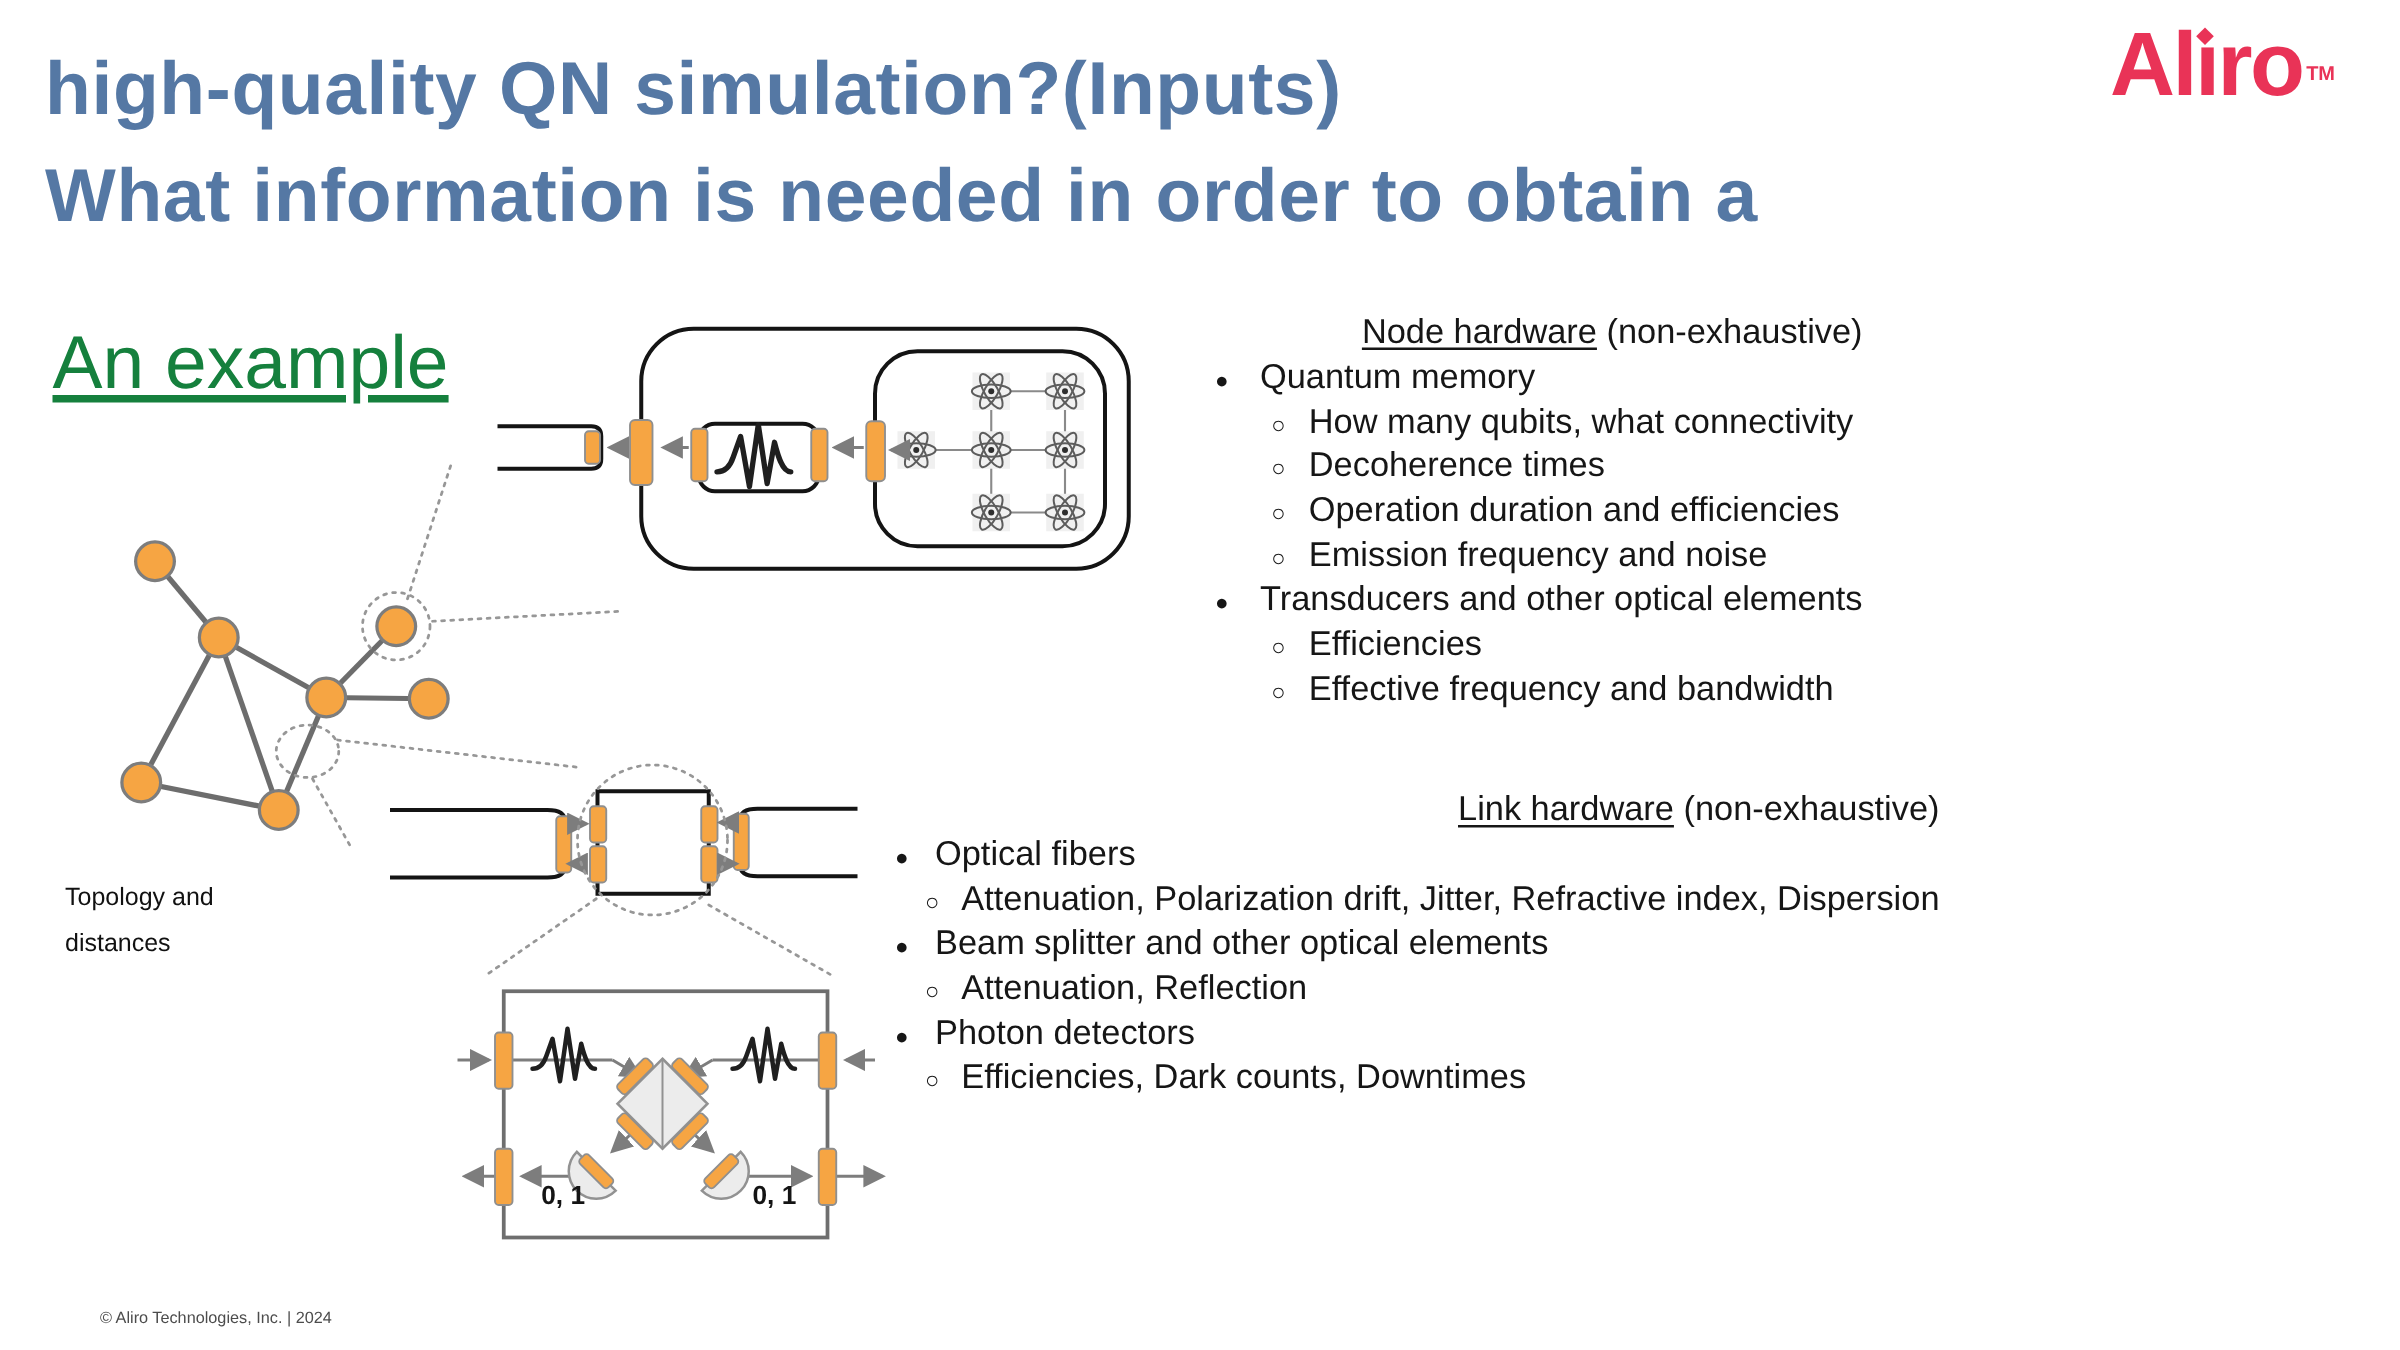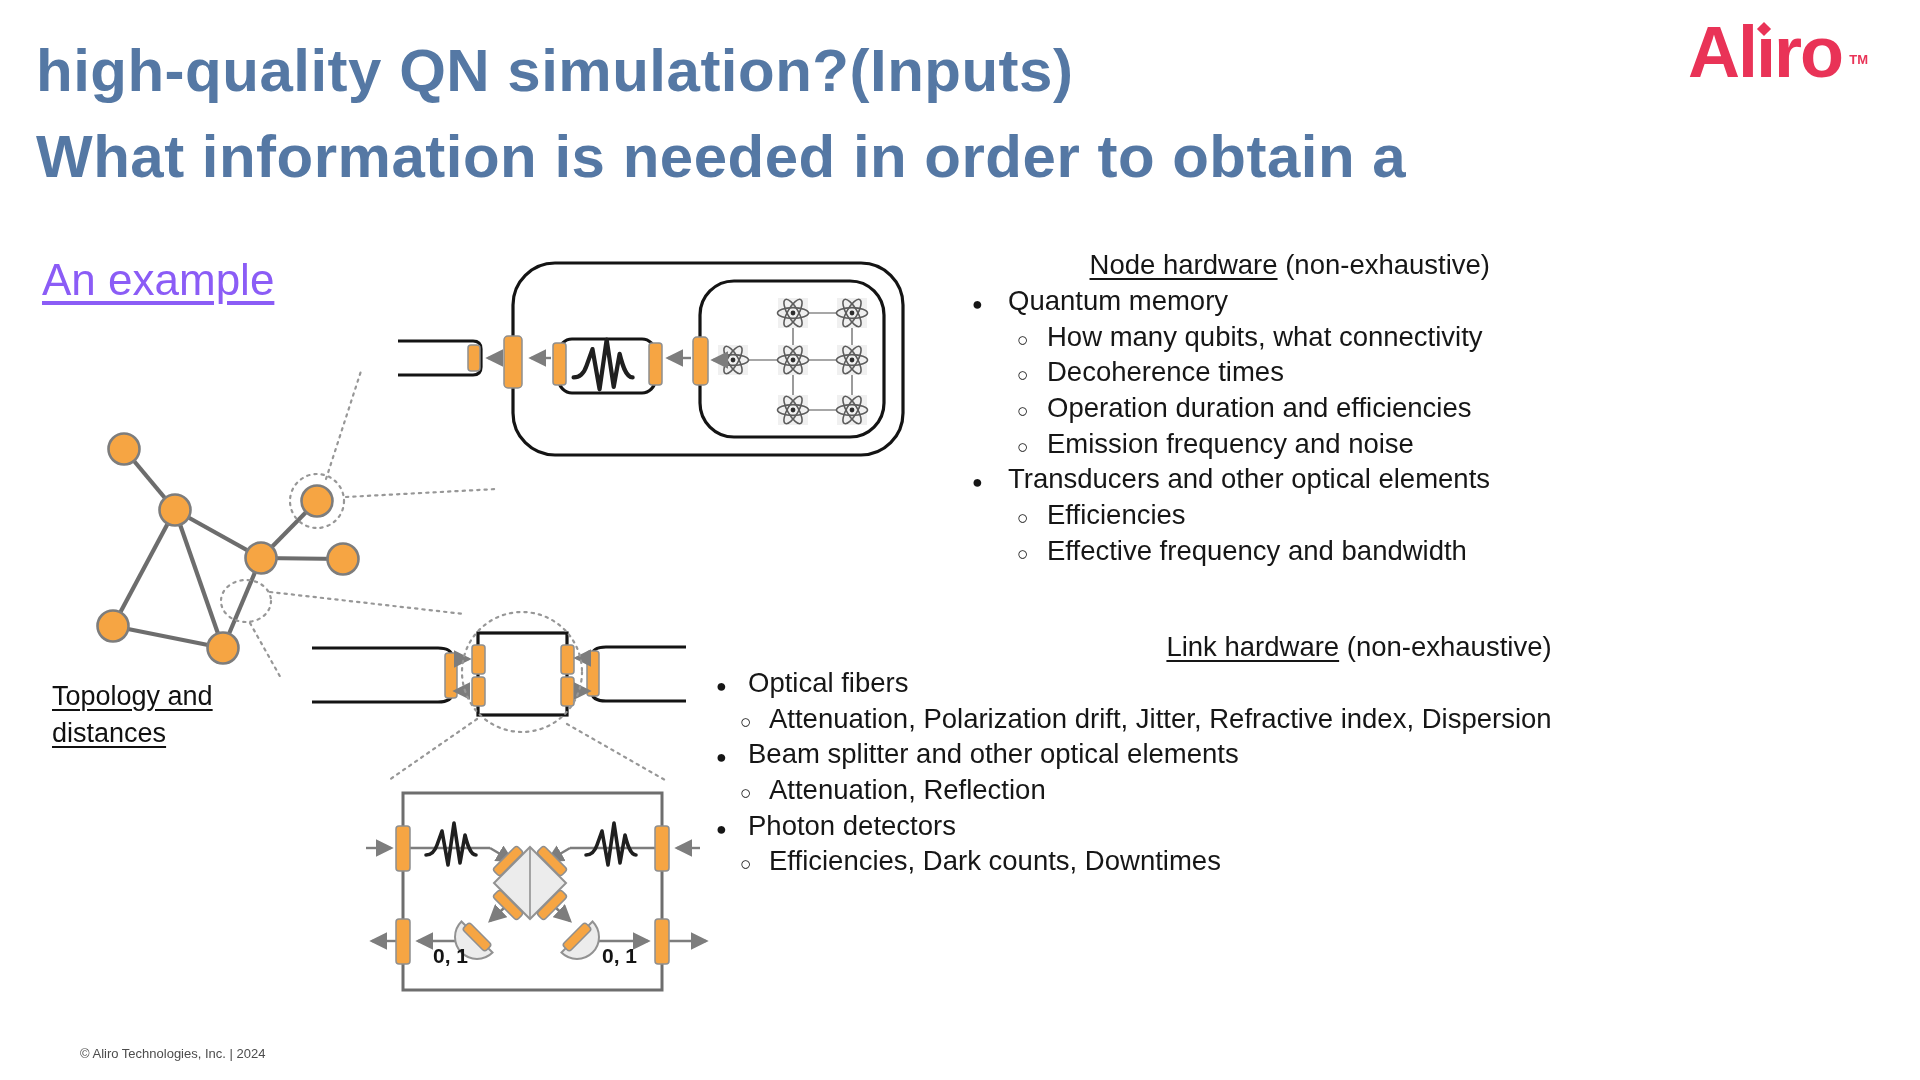--- a/index.html
+++ b/index.html
@@ -12,25 +12,25 @@
   html,body{margin:0;padding:0;background:#fff;}
   .slide{position:relative;width:1920px;height:1080px;background:#fff;overflow:hidden;
          font-family:"Liberation Sans",sans-serif;}
   .title{position:absolute;left:36px;top:28px;width:1560px;font-size:60px;line-height:86px;
          color:var(--title_blue);font-weight:600;letter-spacing:.5px;}
   .brand{position:absolute;left:1688px;top:12px;color:var(--brand_red);
          font-size:72px;font-weight:800;letter-spacing:-2px;line-height:80px;text-align:right;}
   .brand .iwrap{position:relative;display:inline-block;}
   .brand .idot{position:absolute;left:50%;top:12px;width:10px;height:10px;margin-left:-6px;
                background:var(--brand_red);transform:rotate(45deg);}
-  .brand .tm{position:absolute;right:-26px;top:8px;font-size:13px;letter-spacing:0;font-weight:700;}
-  .example{position:absolute;left:42px;top:255px;font-size:44px;color:#8b5cf6;
+  .brand .tm{position:absolute;right:-26px;top:8px;font-size:16px;letter-spacing:0;font-weight:700;}
+  .example{position:absolute;left:42px;top:255px;font-size:60px;color:#15803d;
            text-decoration:underline;text-underline-offset:6px;}
-  .topolabel{position:absolute;left:52px;top:678px;font-size:27px;line-height:37px;color:#111;
-             text-decoration:underline;text-underline-offset:4px;}
+  .topolabel{position:absolute;left:52px;top:700px;font-size:20px;line-height:37px;color:#111;
+             text-underline-offset:4px;}
   .blist{position:absolute;font-size:27.5px;color:var(--text_dark);}
   .bl-head{height:37px;line-height:37px;white-space:nowrap;text-align:right;}
   .bl-head .u{text-decoration:underline;text-underline-offset:4px;}
   .li{display:flex;align-items:baseline;height:35.7px;line-height:35.7px;white-space:nowrap;}
   .bullet{display:inline-block;}
   .l1 .bullet{font-size:18px;}
   .l2 .bullet{font-size:19px;}
   .node-list .li.l1{padding-left:9px;}
   .node-list .li.l1 .bullet{width:36px;}
   .node-list .li.l2{padding-left:54px;}

